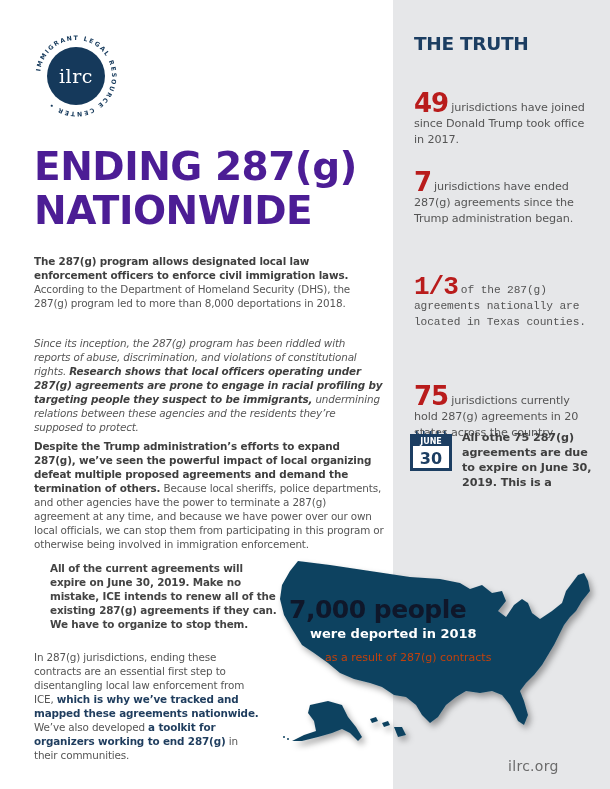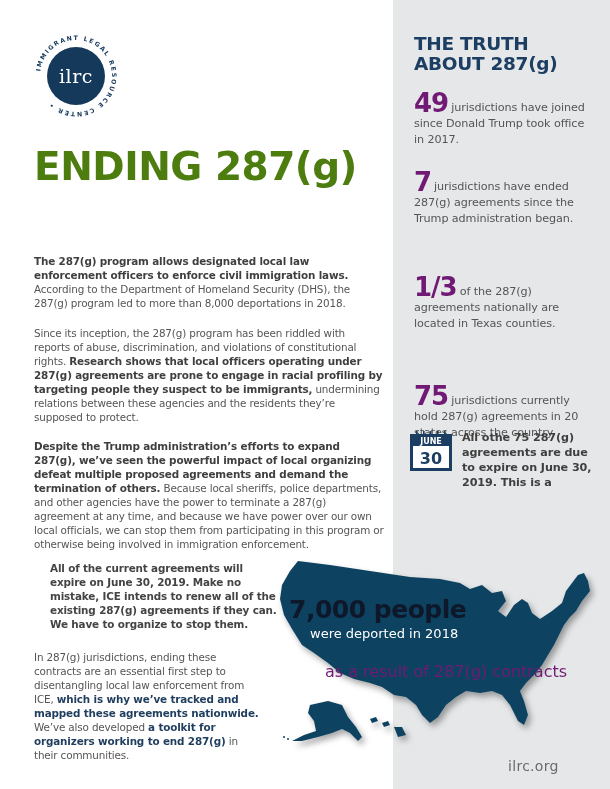--- a/index.html
+++ b/index.html
@@ -6,51 +6,51 @@
     html, body { width: 610px; height: 789px; overflow: hidden; background: #ffffff; }
     body { position: relative; font-family: "DejaVu Sans", sans-serif; color: #4a4a4a; }
 
     .sidebar { position: absolute; left: 393px; top: 0; width: 217px; height: 789px; background: #e6e7e9; }
 
     
     .logo { position: absolute; left: 34px; top: 34px; width: 84px; height: 84px; }
     .logo svg { width: 84px; height: 84px; display: block; }
 
     
-    .title { position: absolute; left: 34px; top: 145px; font-family: "DejaVu Sans", sans-serif; font-weight: bold; color: #4d7c0f; font-size: 39px; line-height: 44px; letter-spacing: -0.5px; }
+    .title { position: absolute; left: 34px; top: 145px; font-family: "DejaVu Sans", sans-serif; font-weight: bold; color: #4c1d95; font-size: 39px; line-height: 44px; letter-spacing: -0.5px; }
     .title div { white-space: nowrap; }
 
     .body-text { position: absolute; left: 34px; width: 350px; font-size: 10.4px; line-height: 14px; color: #555; font-family: "DejaVu Sans", sans-serif; letter-spacing: -0.15px; }
     .body-text b { color: #3f3f3f; font-weight: bold; }
     .body-text b.blue { color: #1f3d5e; }
     .p1 { top: 254px; }
-    .p2 { top: 326px; }
+    .p2 { top: 336px; font-style: italic; }
     .p3 { top: 439px; }
     .p4 { top: 561px; width: 230px; color: #444; font-weight: bold; margin-left: 16px; }
     .p5 { top: 650px; width: 230px; }
 
     
-    .truth-title { position: absolute; left: 414px; top: 34px; font-weight: bold; color: #1c3e62; font-size: 18.5px; line-height: 20px; letter-spacing: -0.3px; }
+    .truth-title { position: absolute; left: 414px; top: 34px; font-weight: bold; color: #1c3e62; font-size: 18.5px; line-height: 20px; letter-spacing: -0.3px; text-align: right; }
     .stat { position: absolute; left: 414px; width: 180px; font-size: 11.2px; line-height: 16px; color: #555; letter-spacing: -0.1px; }
-    .stat .num { font-weight: bold; color: #701a75; font-size: 26px; line-height: 20px; vertical-align: -1px; margin-right: 3px; letter-spacing: -1px; }
+    .stat .num { font-weight: bold; color: #b91c1c; font-size: 26px; line-height: 20px; vertical-align: -1px; margin-right: 3px; letter-spacing: -1px; }
     .s1 { top: 93px; }
     .s2 { top: 172px; }
-    .s3 { top: 277px; }
+    .s3 { top: 277px; font-family: Liberation Mono, monospace; }
     .s4 { top: 354px; margin-top: 32px; }
 
     .calendar { position: absolute; left: 410px; top: 431px; width: 44px; height: 40px; }
     .cal-text { position: absolute; left: 414px; top: 430px; width: 180px; font-weight: bold; font-size: 11.2px; line-height: 15px; color: #3f3f3f; letter-spacing: -0.1px; }
     .cal-text .indent { display: block; padding-left: 48px; }
 
     
     .map { position: absolute; left: 270px; top: 555px; width: 340px; height: 200px; }
     .map svg { width: 100%; height: 100%; display: block; overflow: visible; }
     .map-big { position: absolute; left: 289px; top: 596px; color: #0f172a; font-weight: bold; font-size: 25px; line-height: 28px; letter-spacing: -0.5px; white-space: nowrap; }
-    .map-line1 { position: absolute; left: 310px; top: 626px; color: #fff; font-size: 13px; line-height: 16px; white-space: nowrap; }
-    .map-line2 { position: absolute; left: 325px; top: 664px; color: #701a75; font-size: 16px; line-height: 16px; white-space: nowrap; }
+    .map-line1 { position: absolute; left: 310px; top: 626px; color: #fff; font-size: 13px; line-height: 16px; white-space: nowrap; font-weight: bold; }
+    .map-line2 { position: absolute; left: 325px; top: 650px; color: #c2410c; font-size: 11px; line-height: 16px; white-space: nowrap; }
 
     .footer-url { position: absolute; left: 508px; top: 758px; font-size: 14px; color: #6b6b6b; letter-spacing: 0.3px; }
   </style>
 </head>
 <body>
 
 <div class="sidebar"></div>
 
 <div class="logo">
   <svg viewBox="0 0 84 84">
@@ -60,35 +60,35 @@
     <circle cx="42" cy="42" r="29" fill="#15395b"></circle>
     <text font-family="DejaVu Sans, sans-serif" font-size="6.2" font-weight="bold" fill="#15395b" letter-spacing="1.6">
       <textPath href="#ringPath" startOffset="2%" id="ring-text-path">IMMIGRANT LEGAL RESOURCE CENTER •</textPath>
     </text>
     <text id="logo-mono" x="42" y="49" text-anchor="middle" font-family="DejaVu Serif, serif" font-size="19" fill="#ffffff" letter-spacing="0.5">ilrc</text>
   </svg>
 </div>
 
 <div class="title">
   <div>ENDING 287(g)</div>
+  <div>NATIONWIDE</div>
 </div>
 
 <p class="body-text p1"><b>The 287(g) program allows designated local law enforcement officers to enforce civil immigration laws.</b><span>  According to the Department of Homeland Security (DHS), the 287(g) program led to more than 8,000 deportations in 2018.</span></p>
 
 <p class="body-text p2"><span>Since its inception, the 287(g) program has been riddled with reports of abuse, discrimination, and violations of constitutional rights. </span><b>Research shows that local officers operating under 287(g) agreements are prone to engage in racial profiling by targeting people they suspect to be immigrants,</b><span> undermining relations between these agencies and the residents they’re supposed to protect.</span></p>
 
 <p class="body-text p3"><b>Despite the Trump administration’s efforts to expand 287(g), we’ve seen the powerful impact of local organizing defeat multiple proposed agreements and demand the termination of others.</b><span> Because local sheriffs, police departments, and other agencies have the power to terminate a 287(g) agreement at any time, and because we have power over our own local officials, we can stop them from participating in this program or otherwise being involved in immigration enforcement.</span></p>
 
 <p class="body-text p4">All of the current agreements will expire on June 30, 2019. Make no mistake, ICE intends to renew all of the existing 287(g) agreements if they can. We have to organize to stop them.</p>
 
 <p class="body-text p5"><span> In 287(g) jurisdictions, ending these contracts are an essential first step to disentangling local law enforcement from ICE, </span><b class="blue">which is why we’ve tracked and mapped these agreements nationwide.</b><span> We’ve also developed </span><b class="blue">a toolkit for organizers working to end 287(g)</b><span> in their communities.</span></p>
 
 <div class="truth-title">
   <div>THE TRUTH</div>
-  <div>ABOUT 287(g)</div>
 </div>
 
 <div class="stat s1"><span class="num">49</span><span>jurisdictions have joined since Donald Trump took office in 2017.</span></div>
 <div class="stat s2"><span class="num">7</span><span>jurisdictions have ended 287(g) agreements since the Trump administration began.</span></div>
 <div class="stat s3"><span class="num">1/3</span><span>of the 287(g) agreements nationally are located in Texas counties.</span></div>
 <div class="stat s4"><span class="num">75</span><span>jurisdictions currently hold 287(g) agreements in 20 states across the country.</span></div>
 
 <div class="calendar">
   <svg viewBox="0 0 44 40" width="44" height="40">
     <g fill="#1c3e62">

